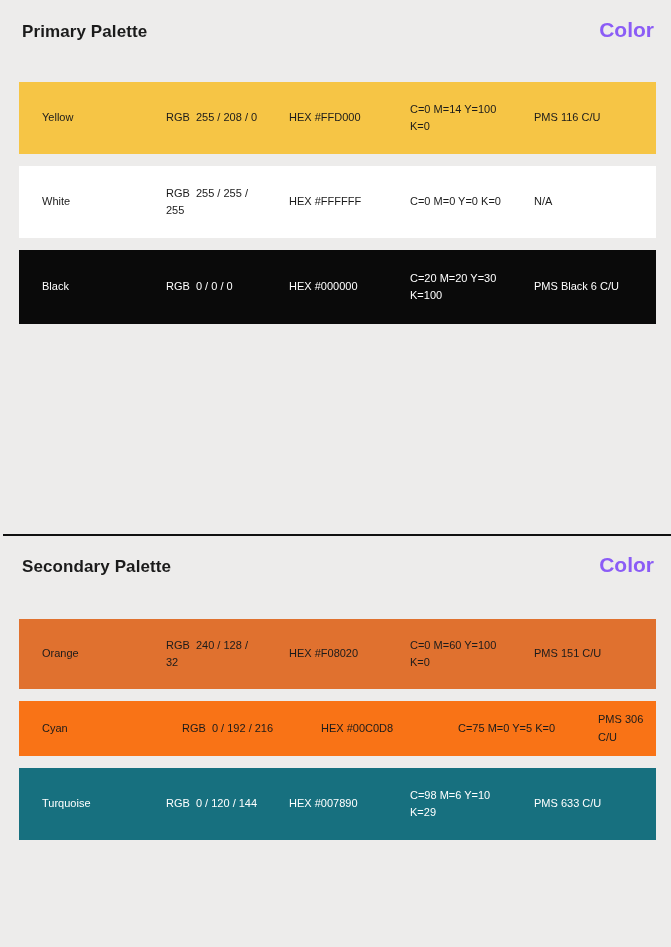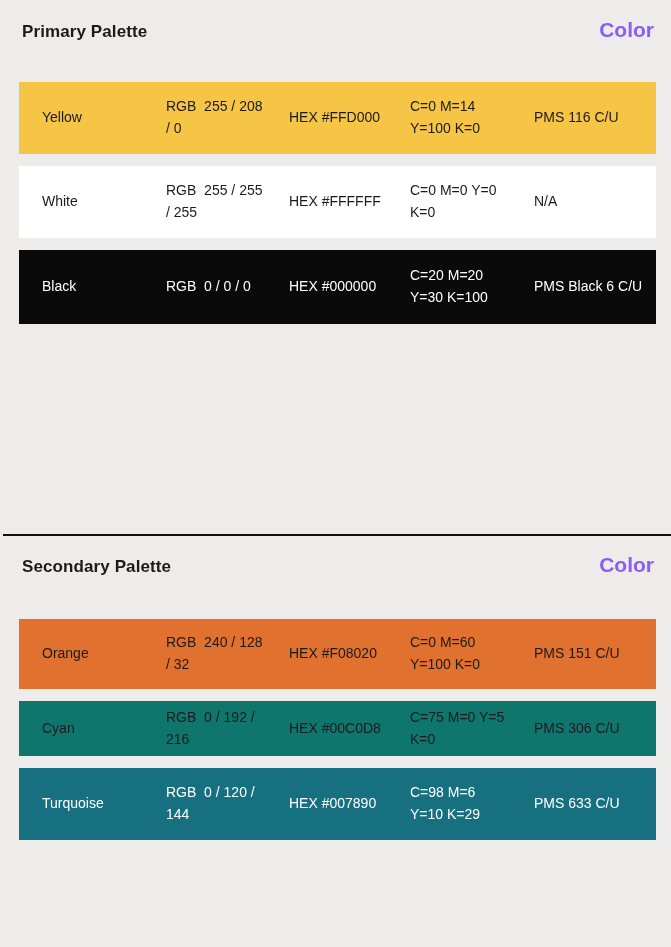--- a/index.html
+++ b/index.html
@@ -31,21 +31,21 @@
     color: #8b5cf6;
   }
 
   .swatch-row {
     display: grid;
     grid-template-columns: 124px 123px 121px 124px 1fr;
     align-items: center;
     padding-left: 22px;
     margin-bottom: 12px;
     min-height: 72px;
-    font-size: 14px;
+    font-size: 11px;
     line-height: 1.55;
   }
   .cell { white-space: pre-wrap; padding-right: 14px; }
   .cell.rgb  { padding-right: 24px; }
   .cell.cmyk { padding-right: 20px; }
   .cell.pms  { padding-right: 10px; }
 
   .row-bordered { border: 1px solid #131313; }
   .h70 { min-height: 70px; }
   .h55 { min-height: 55px; }
@@ -100,21 +100,21 @@
     </div>
 
     <div class="swatch-row h70" style="background-color: rgb(224, 113, 47); color: rgb(27, 27, 27);">
       <div class="cell name">Orange</div>
       <div class="cell rgb">RGB  240 / 128 / 32</div>
       <div class="cell hex">HEX #F08020</div>
       <div class="cell cmyk">C=0 M=60 Y=100 K=0</div>
       <div class="cell pms">PMS 151 C/U</div>
     </div>
 
-    <div class="swatch-row h55" style="background-color: #0f766e; color: rgb(27, 27, 27);">
+    <div class="swatch-row h55" style="background-color: #f97316; color: rgb(27, 27, 27); gap: 16px;">
       <div class="cell name">Cyan</div>
       <div class="cell rgb">RGB  0 / 192 / 216</div>
       <div class="cell hex">HEX #00C0D8</div>
       <div class="cell cmyk">C=75 M=0 Y=5 K=0</div>
       <div class="cell pms">PMS 306 C/U</div>
     </div>
 
     <div class="swatch-row" style="background-color: rgb(23, 112, 127); color: rgb(255, 255, 255);">
       <div class="cell name">Turquoise</div>
       <div class="cell rgb">RGB  0 / 120 / 144</div>

